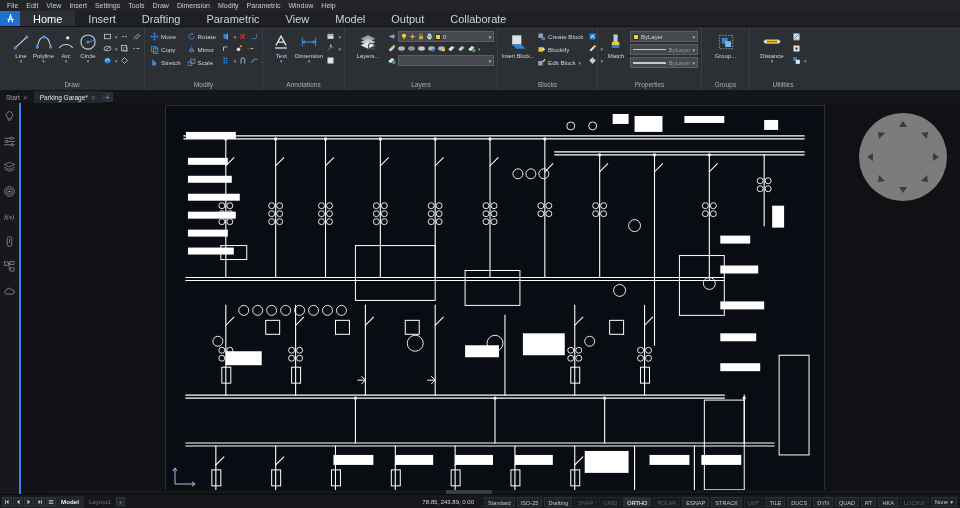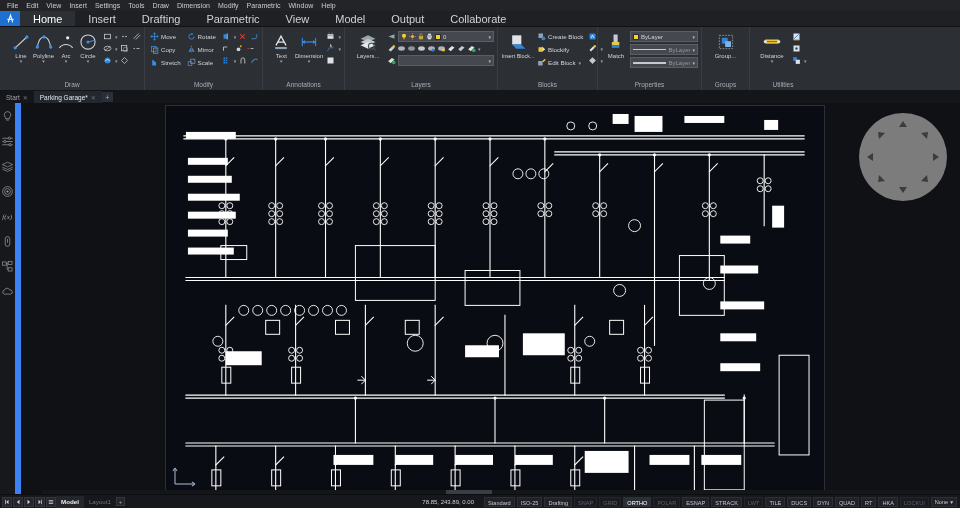--- a/index.html
+++ b/index.html
@@ -97,21 +97,21 @@
     width: 11px; display: flex; align-items: center; justify-content: center;
     background: #2a3039; color: #aeb3b9; font-size: 7px; margin: 1px 0; cursor: default;
   }
 
   
   .work { flex: 1; display: flex; position: relative; background: #101114; overflow: hidden; }
 
   .leftbar {
     width: 21px; background: #16181b; display: flex; flex-direction: column;
     align-items: center; padding-top: 6px; gap: 12px; flex: 0 0 21px;
-    border-right: 6px solid #3b82f6;
+    border-right: 2px solid #3b82f6;
   }
   .lb-ico { width: 13px; height: 13px; cursor: default; opacity: .82; }
 
   .canvas-wrap { flex: 1; position: relative; background: #101114; }
   .canvas {
     position: absolute; left: 144px; top: 2px; width: 660px; height: 400px;
     background: #0a0c14; border: 1px solid #2a2f3a;
   }
   .dwg { position: absolute; inset: 0; }
 

